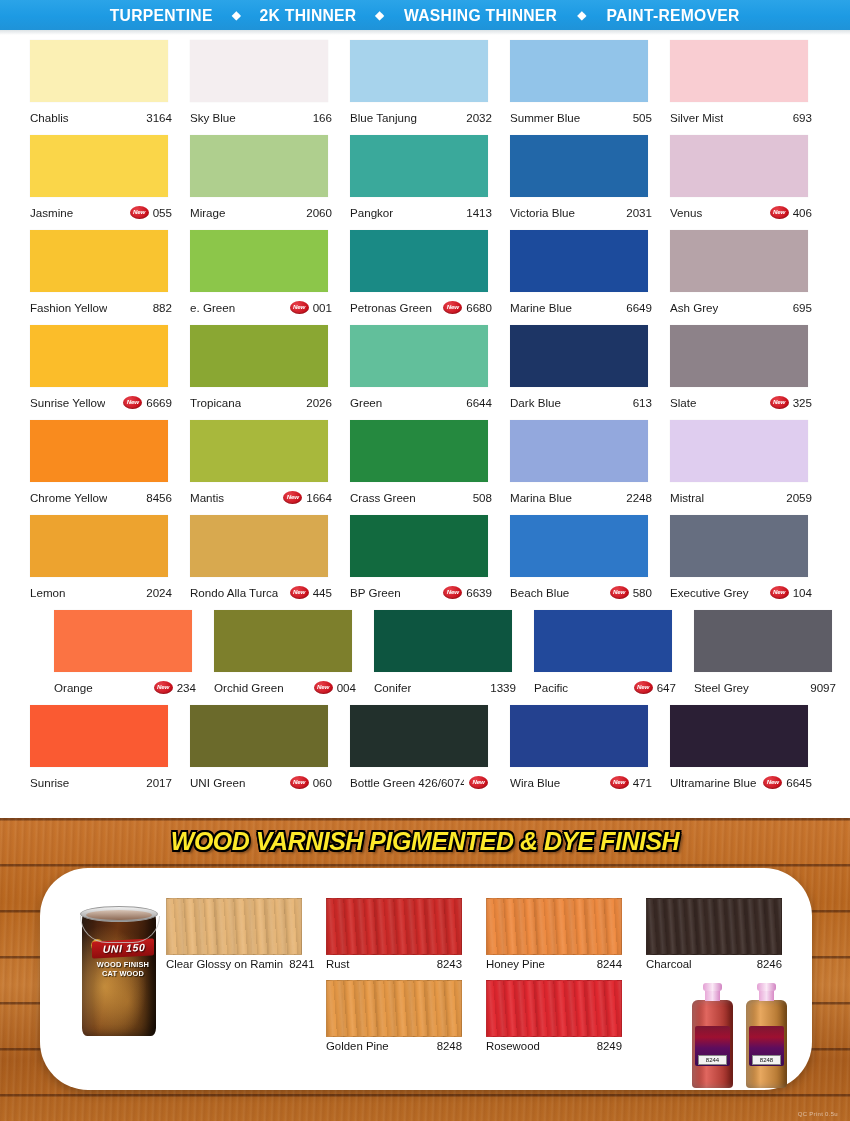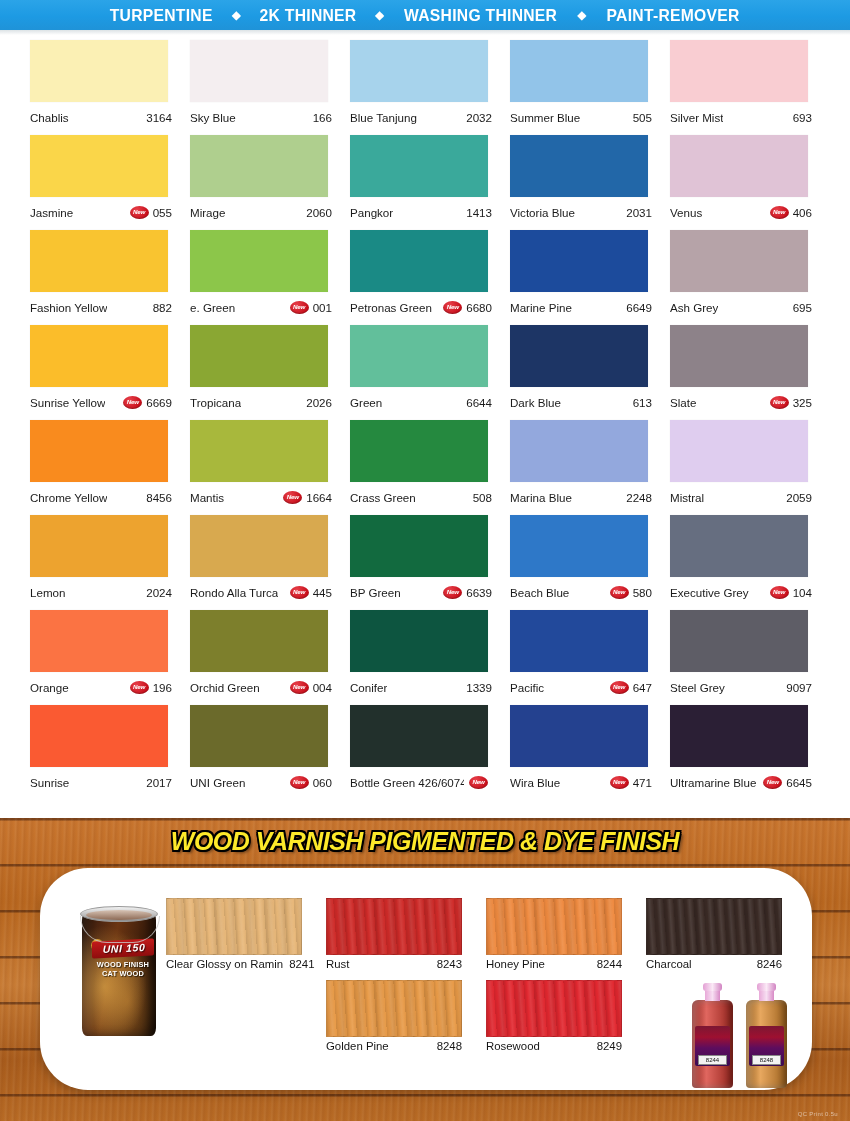--- a/index.html
+++ b/index.html
@@ -335,21 +335,21 @@
         <div class="cap">
           <span class="nm">Petronas Green</span>
           <span class="spacer"></span>
           <span class="newbadge">New</span>
           <span class="code">6680</span>
         </div>
       </div>
       <div class="cell">
         <div class="chip" style="background: rgb(28, 75, 156);"></div>
         <div class="cap">
-          <span class="nm">Marine Pine</span>
+          <span class="nm">Marine Blue</span>
           <span class="spacer"></span>
           <span class="code">6649</span>
         </div>
       </div>
       <div class="cell">
         <div class="chip" style="background: rgb(182, 163, 168);"></div>
         <div class="cap">
           <span class="nm">Ash Grey</span>
           <span class="spacer"></span>
           <span class="code">695</span>
@@ -482,28 +482,28 @@
       <div class="cell">
         <div class="chip" style="background: rgb(102, 110, 128);"></div>
         <div class="cap">
           <span class="nm">Executive Grey</span>
           <span class="spacer"></span>
           <span class="newbadge">New</span>
           <span class="code">104</span>
         </div>
       </div>
     </div>
-    <div class="row" style="top: 570px;">
+    <div class="row" style="top: 570px; margin-left: 24px;">
       <div class="cell">
         <div class="chip" style="background: rgb(251, 115, 67);"></div>
         <div class="cap">
           <span class="nm">Orange</span>
           <span class="spacer"></span>
           <span class="newbadge">New</span>
-          <span class="code">196</span>
+          <span class="code">234</span>
         </div>
       </div>
       <div class="cell">
         <div class="chip" style="background: rgb(125, 127, 44);"></div>
         <div class="cap">
           <span class="nm">Orchid Green</span>
           <span class="spacer"></span>
           <span class="newbadge">New</span>
           <span class="code">004</span>
         </div>

